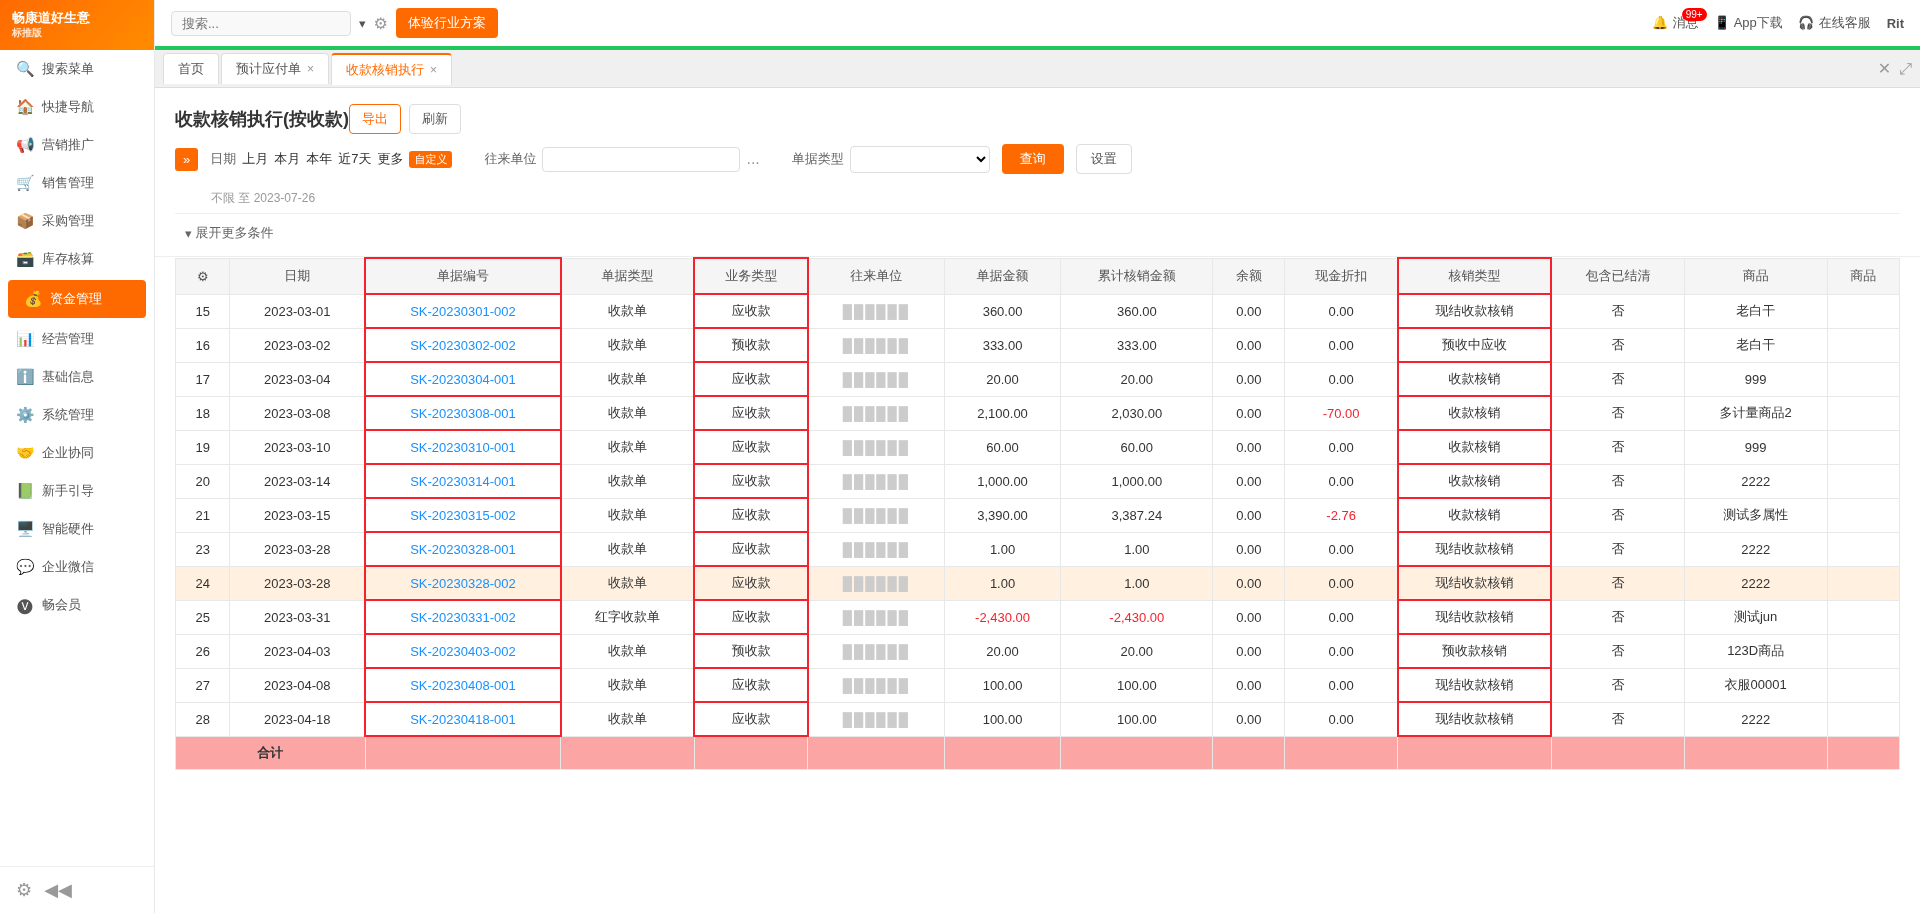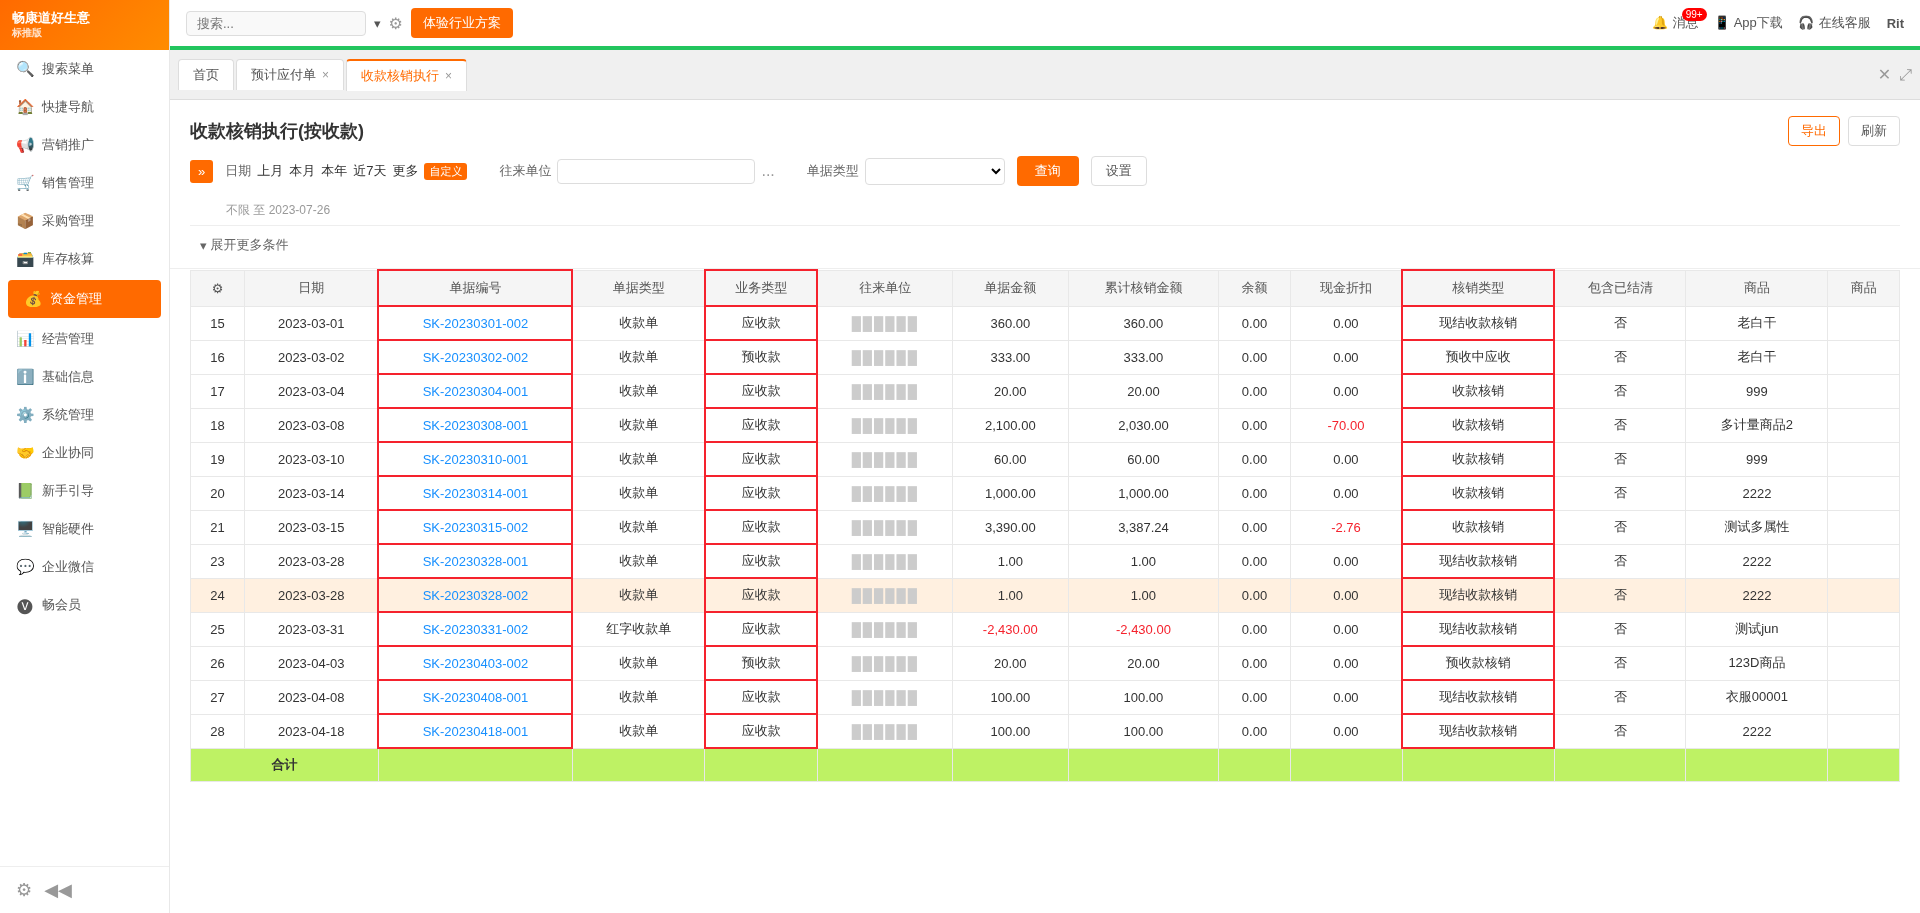--- a/index.html
+++ b/index.html
@@ -1,19 +1,19 @@
 <!DOCTYPE html>
 <html><head>
   <meta charset="utf-8">
   <style>
     * { box-sizing: border-box; margin: 0; padding: 0; }
     body { font-family: "Microsoft YaHei", "PingFang SC", sans-serif; font-size: 13px; background: #f5f5f5; display: flex; height: 913px; overflow: hidden; }
 
     
-    .sidebar { width: 170px; background: #fff; border-right: 1px solid #e8e8e8; display: flex; flex-direction: column; flex-shrink: 0; }
+    .sidebar { width: 155px; background: #fff; border-right: 1px solid #e8e8e8; display: flex; flex-direction: column; flex-shrink: 0; }
     .sidebar-logo { height: 50px; background: linear-gradient(135deg, #ff6a00, #ff8c00); display: flex; align-items: center; padding: 0 12px; color: white; font-size: 14px; font-weight: bold; }
     .sidebar-menu { flex: 1; overflow-y: auto; }
     .sidebar-item { display: flex; align-items: center; padding: 10px 16px; cursor: pointer; color: #555; font-size: 13px; gap: 8px; }
     .sidebar-item.active { background: #ff6a00; color: white; border-radius: 4px; margin: 2px 8px; }
     .sidebar-item .icon { font-size: 15px; width: 18px; text-align: center; }
     .sidebar-bottom { padding: 12px 16px; display: flex; align-items: center; gap: 12px; border-top: 1px solid #eee; }
 
     
     .main { flex: 1; display: flex; flex-direction: column; overflow: hidden; }
 
@@ -22,30 +22,30 @@
     .topbar-left { display: flex; align-items: center; gap: 8px; flex: 1; }
     .topbar-search { border: 1px solid #ddd; border-radius: 4px; padding: 4px 10px; font-size: 13px; color: #999; width: 180px; background: #f9f9f9; }
     .topbar-dropdown { display: flex; align-items: center; gap: 4px; cursor: pointer; color: #555; }
     .topbar-gear { font-size: 16px; color: #999; cursor: pointer; }
     .topbar-btn { background: #ff6a00; color: white; border: none; border-radius: 4px; padding: 6px 12px; cursor: pointer; font-size: 13px; }
     .topbar-right { display: flex; align-items: center; gap: 16px; color: #555; font-size: 13px; }
     .msg-badge { position: relative; display: inline-block; }
     .badge { background: red; color: white; border-radius: 8px; font-size: 10px; padding: 1px 4px; position: absolute; top: -6px; right: -8px; }
 
     
-    .tabs { height: 50px; background: #f0f0f0; display: flex; align-items: center; padding: 0 8px; gap: 2px; border-bottom: 1px solid #ddd; }
+    .tabs { height: 38px; background: #f0f0f0; display: flex; align-items: center; padding: 0 8px; gap: 2px; border-bottom: 1px solid #ddd; }
     .tab { display: flex; align-items: center; gap: 6px; padding: 6px 14px; background: #fff; border: 1px solid #ddd; border-bottom: none; border-radius: 4px 4px 0 0; cursor: pointer; font-size: 13px; color: #555; }
     .tab.active { background: #fff; color: #ff6a00; border-top: 2px solid #ff6a00; }
     .tab .close { font-size: 12px; color: #999; cursor: pointer; }
 
     
     .content { flex: 1; overflow: hidden; display: flex; flex-direction: column; background: #fff; }
 
     
-    .page-header { padding: 16px 20px 0; display: flex; justify-content: space-between; align-items: center; }
+    .page-header { padding: 16px 20px 0; display: flex; align-items: center; }
     .page-title { font-size: 18px; font-weight: bold; color: #333; }
     .header-actions { display: flex; gap: 8px; }
     .action-btn { display: flex; align-items: center; gap: 4px; padding: 5px 12px; border: 1px solid #ddd; border-radius: 4px; background: #fff; cursor: pointer; font-size: 13px; color: #555; }
 
     
     .filter-bar { padding: 10px 20px; background: #fff; border-bottom: 1px solid #eee; }
     .filter-row { display: flex; align-items: center; gap: 12px; flex-wrap: wrap; }
     .filter-item { display: flex; align-items: center; gap: 6px; font-size: 13px; color: #555; }
     .filter-item .label { color: #666; white-space: nowrap; }
     .filter-link { color: #333; cursor: pointer; font-size: 13px; }
@@ -63,21 +63,21 @@
     thead tr { background: #f5f5f5; }
     th { padding: 8px 10px; text-align: center; border: 1px solid #e8e8e8; color: #555; font-weight: normal; white-space: nowrap; }
     td { padding: 7px 10px; border: 1px solid #e8e8e8; text-align: center; color: #333; white-space: nowrap; }
     .row-highlight td { background: #fff0e0; }
     .link-text { color: #1890ff; cursor: pointer; text-decoration: none; }
     .negative { color: #f5222d; }
     .col-outlined { border: 2px solid #f5222d !important; }
     th.col-outlined { border: 2px solid #f5222d !important; }
 
     
-    .footer-row td { background: #bef264; font-weight: bold; }
+    .footer-row td { background: #fca5a5; font-weight: bold; }
 
     
     .table-container::-webkit-scrollbar { height: 8px; width: 8px; }
     .table-container::-webkit-scrollbar-track { background: #f1f1f1; }
     .table-container::-webkit-scrollbar-thumb { background: #ccc; border-radius: 4px; }
     .main-wrapper { position: relative; flex: 1; display: flex; flex-direction: column; overflow: hidden; }
   </style>
 </head>
 <body>
 

